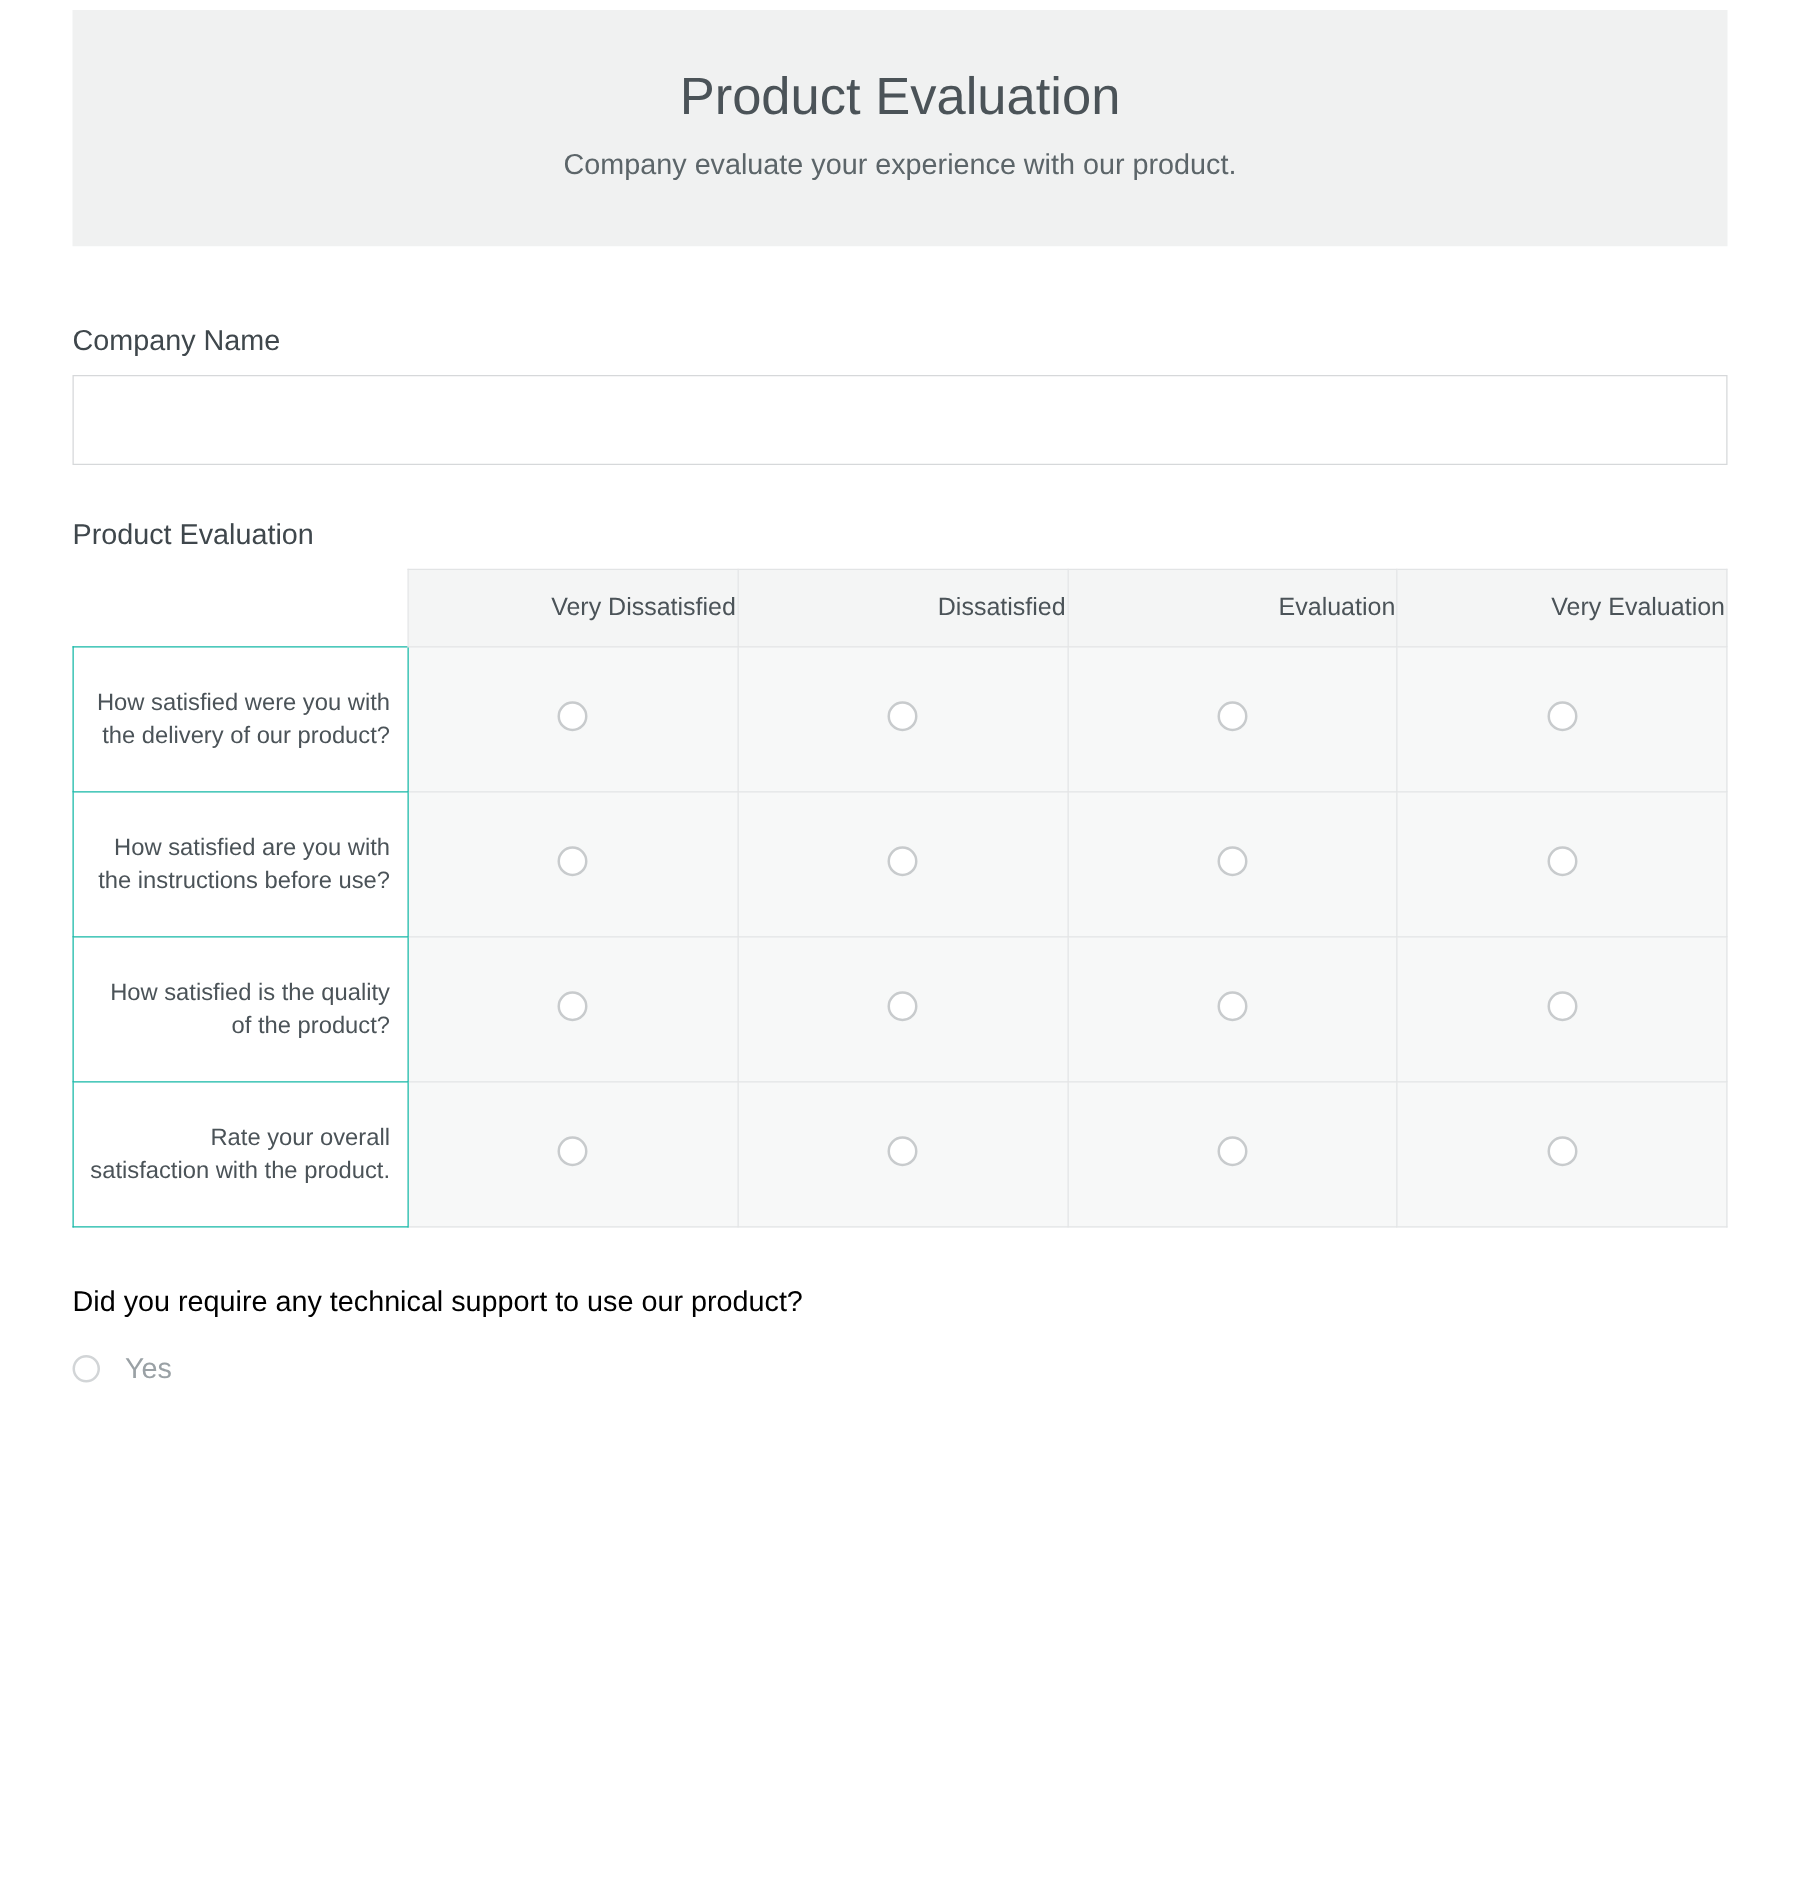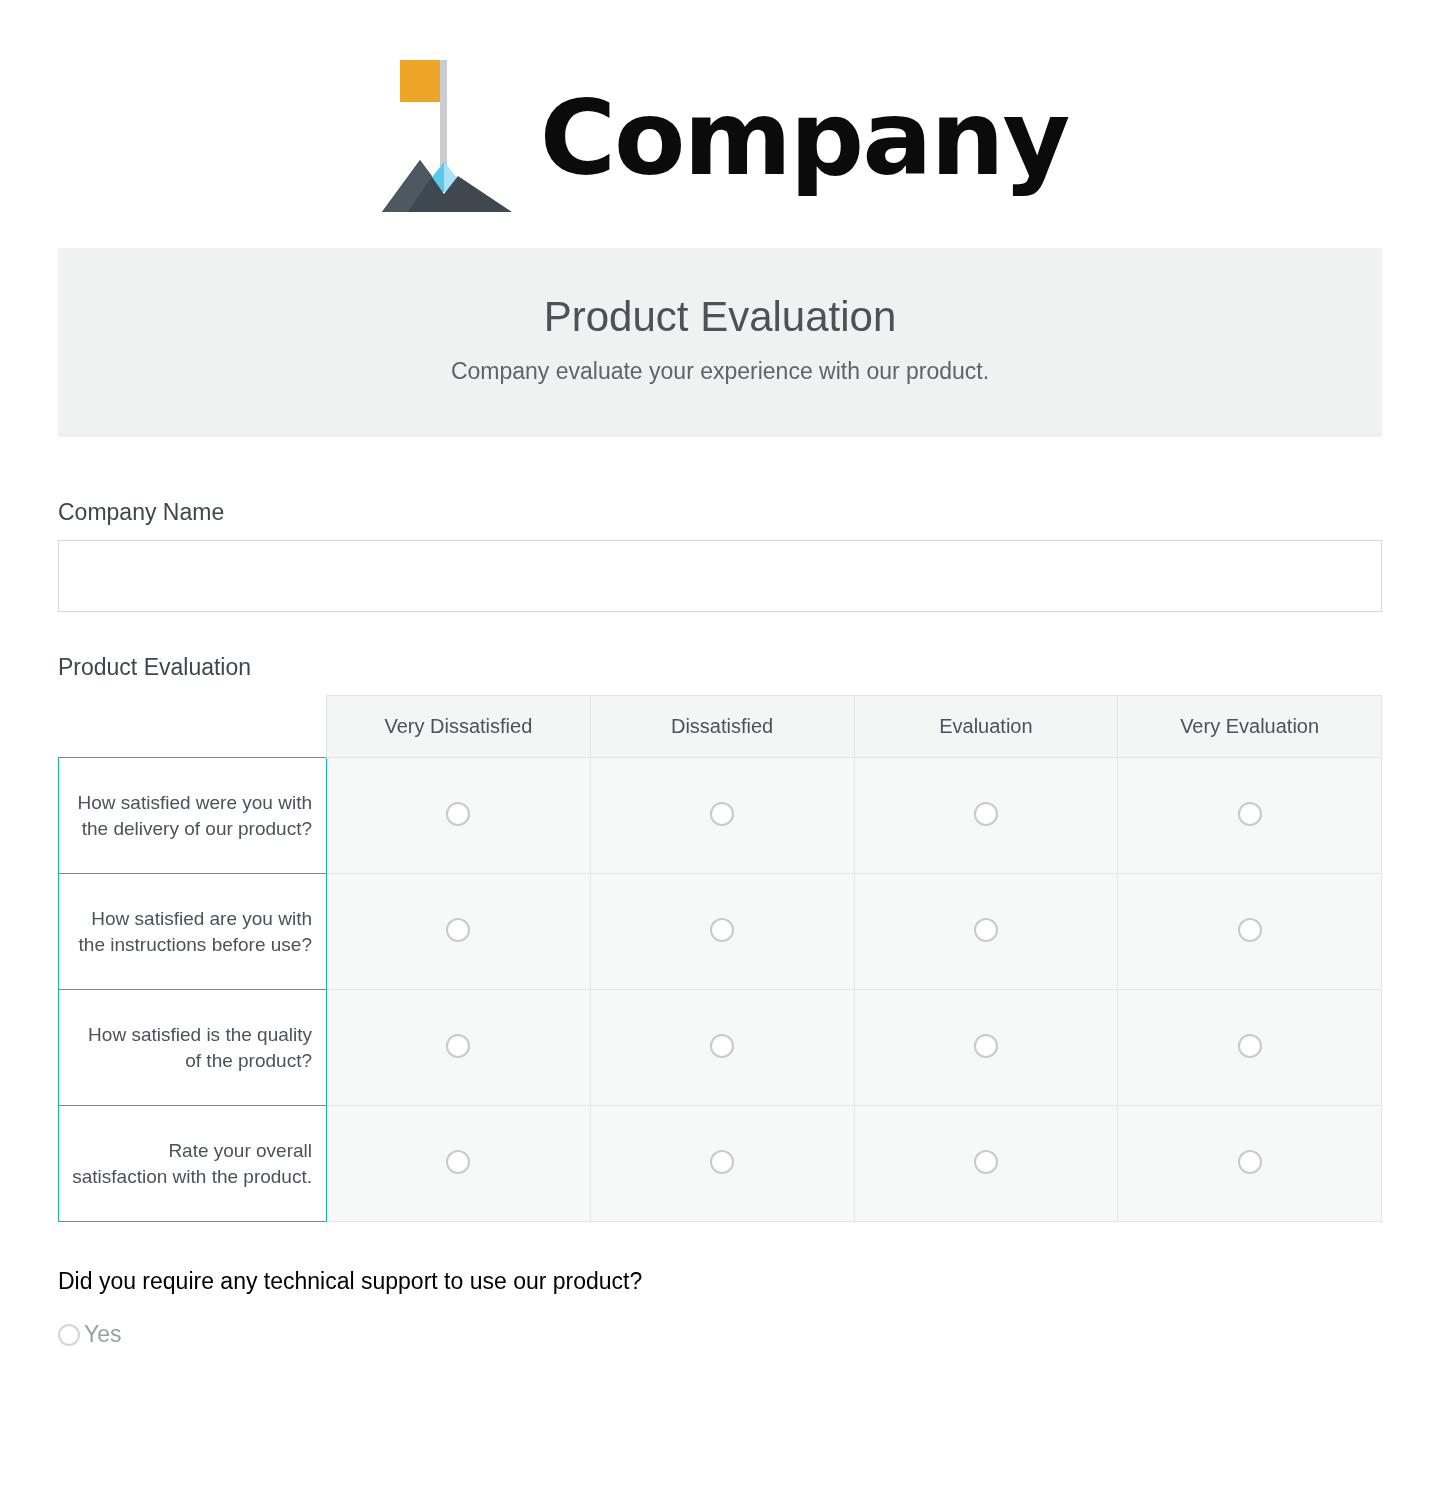--- a/index.html
+++ b/index.html
@@ -126,21 +126,21 @@
     border: none;
     background: transparent;
   }
   table.matrix th.col-head {
     background: #f4f5f5;
     border: 1px solid #e2e4e5;
     font-size: 20px;
     font-weight: normal;
     color: #4b5358;
     height: 62px;
-    text-align: center;
+    text-align: right;
   }
   table.matrix td.row-head {
     border: 1px solid #14b8a6;
     font-size: 19px;
     color: #4b5358;
     text-align: right;
     padding: 14px 14px 14px 10px;
     line-height: 1.35;
     background: #ffffff;
     vertical-align: middle;
@@ -163,54 +163,41 @@
 
   
   .question {
     font-size: 23px;
     color: #000000;
     margin: 46px 0 26px 0;
   }
   .option-row {
     display: flex;
     align-items: center;
-    gap: 4px;
+    gap: 20px;
     margin-bottom: 18px;
   }
   .option-radio {
     width: 22px;
     height: 22px;
     border: 2px solid #d2d5d7;
     border-radius: 50%;
     background: #ffffff;
     flex: none;
   }
   .option-label {
     font-size: 23px;
     color: #9aa1a5;
   }
 </style>
 </head>
 <body>
 
 <div class="page">
 
-  <div class="logo-area">
-    <div class="logo-mark">
-      <div class="logo-flag"></div>
-      <div class="logo-pole"></div>
-      <svg class="logo-snow" viewBox="0 0 150 160" xmlns="http://www.w3.org/2000/svg">
-        <polygon points="72,108 96,138 48,138" fill="#5bc8ec"></polygon>
-        <polygon points="72,108 96,138 72,138" fill="#a8e2f5"></polygon>
-        <polygon points="10,158 48,106 72,140 86,122 140,158" fill="#3f474f"></polygon>
-        <polygon points="10,158 48,106 60,122 36,158" fill="#4e5861"></polygon>
-      </svg>
-    </div>
-    <div class="brand-text">Company</div>
-  </div>
 
   <div class="title-band">
     <h1 class="form-title">Product Evaluation</h1>
     <p class="form-subtitle">Company evaluate your experience with our product.</p>
   </div>
 
   <div class="form-body">
 
     <div class="field-label">Company Name</div>
     <input class="text-input" type="text" placeholder="" style="">

